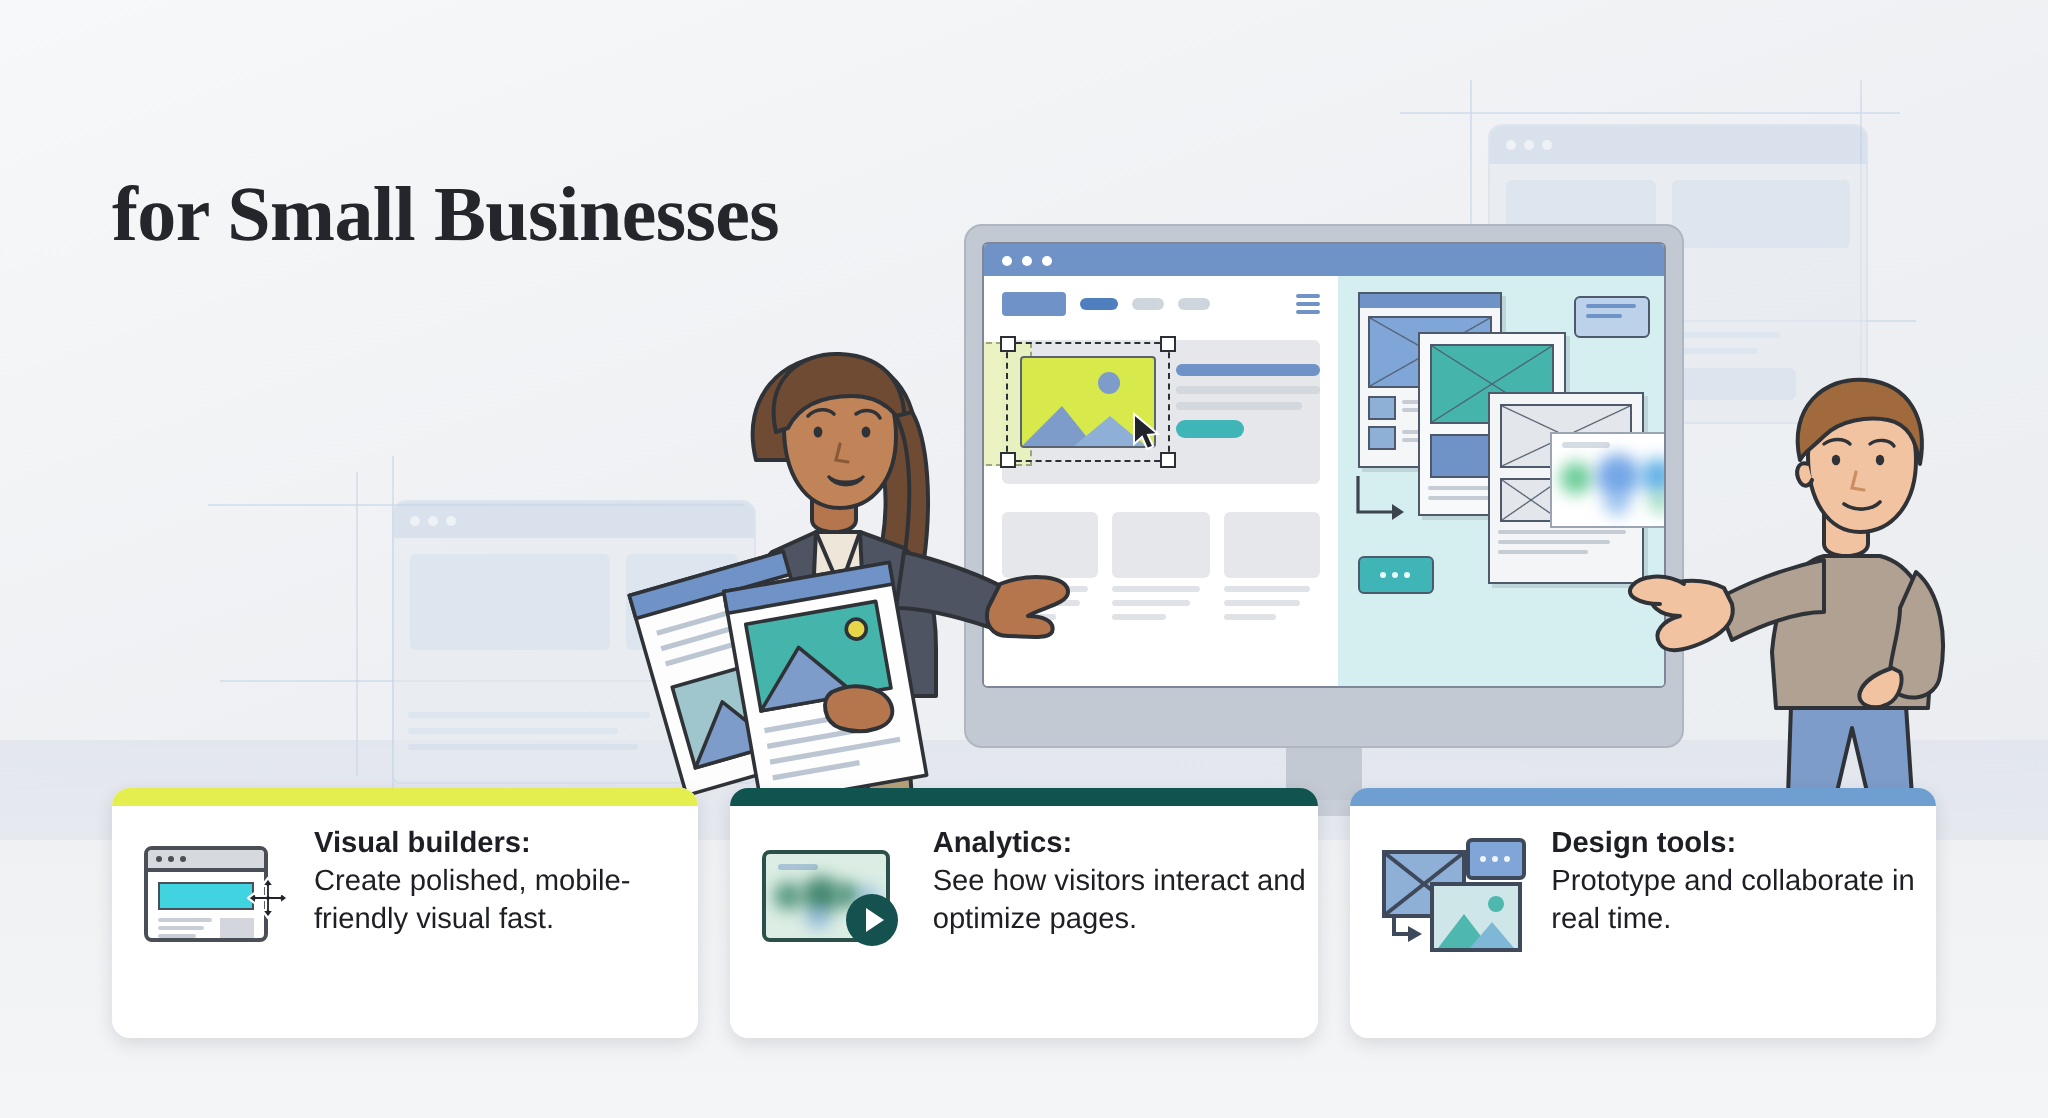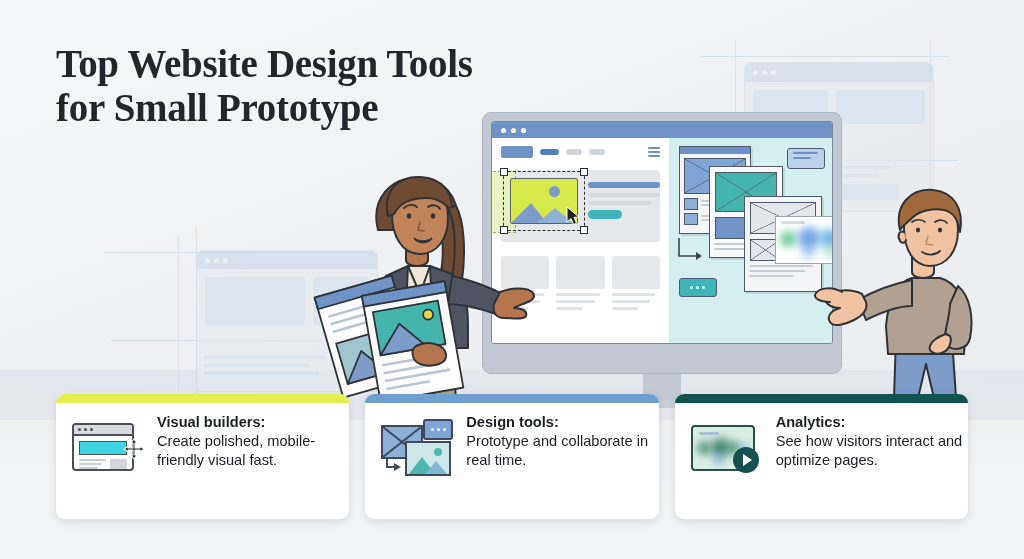--- a/index.html
+++ b/index.html
@@ -450,22 +450,22 @@
       </g>
       <path d="M128,50 L126,58 L132,59" fill="none" stroke="#c98f63" stroke-width="1.6" stroke-linecap="round"></path>
       <path d="M122,66 C128,70 136,69 140,65" fill="none" stroke="#2f3338" stroke-width="1.8" stroke-linecap="round"></path>
       <path d="M112,36 C116,33 122,33 125,36" fill="none" stroke="#2f3338" stroke-width="1.7" stroke-linecap="round"></path>
       <path d="M135,36 C139,33 145,34 147,37" fill="none" stroke="#2f3338" stroke-width="1.7" stroke-linecap="round"></path>
     </svg>
   </div>
 
   <div class="headline">
     <h1>
-      <span>Top Website Design Tools</span><br>
-      <span>for Small Prototype</span>
+      <br>
+      <span>for Small Businesses</span>
     </h1>
   </div>
 
   <div class="cards">
 
     <div class="card">
       <div class="accent" style="background:#e4ef4f"></div>
       <div class="body">
         <div class="icon-box">
           <div class="ic-win">
@@ -484,20 +484,43 @@
               <div class="sq"></div>
             </div>
           </div>
           <svg class="ic-move" viewBox="0 0 20 20">
             <path d="M10,0 L13,4 L11,4 L11,9 L16,9 L16,7 L20,10 L16,13 L16,11 L11,11 L11,16 L13,16 L10,20 L7,16 L9,16 L9,11 L4,11 L4,13 L0,10 L4,7 L4,9 L9,9 L9,4 L7,4 Z" fill="#21242a" stroke="#fff" stroke-width="1.1" stroke-linejoin="round"></path>
           </svg>
         </div>
         <div class="txt">
           <b>Visual builders:</b><br>
           <span>Create polished, mobile-friendly visual fast.</span>
+        </div>
+      </div>
+    </div>
+
+    <div class="card">
+      <div class="accent" style="background:#11534f"></div>
+      <div class="body">
+        <div class="icon-box">
+          <div class="ic-heat">
+            <div style="position:absolute;left:6px;top:5px;width:20px;height:3px;background:#a9c4d6;border-radius:2px;"></div>
+            <div class="blob" style="left:4px;top:14px;width:14px;height:14px;background:#2f7f63;"></div>
+            <div class="blob" style="left:18px;top:11px;width:19px;height:19px;background:#1f6e52;"></div>
+            <div class="blob" style="left:34px;top:14px;width:13px;height:13px;background:#2f7f63;"></div>
+            <div class="blob" style="left:46px;top:16px;width:11px;height:11px;background:#6a9fe0;opacity:.55;"></div>
+            <div class="blob" style="left:20px;top:26px;width:12px;height:12px;background:#6a9fe0;opacity:.55;"></div>
+          </div>
+          <div class="ic-play">
+              <span class="tri"></span>
+            </div>
+        </div>
+        <div class="txt">
+          <b>Analytics:</b><br>
+          <span>See how visitors interact and optimize pages.</span>
         </div>
       </div>
     </div>
 
     <div class="card">
       <div class="accent" style="background:#6f9fd0"></div>
       <div class="body">
         <div class="icon-box">
           <svg class="ic-wire" viewBox="0 0 38 30" preserveAspectRatio="none">
             <line x1="0" y1="0" x2="38" y2="30" stroke="#3e4a5c" stroke-width="2"></line>
@@ -522,37 +545,14 @@
             <polygon points="9,6 16,10 9,14" fill="#3e4a5c"></polygon>
           </svg>
         </div>
         <div class="txt">
           <b>Design tools:</b><br>
           <span>Prototype and collaborate in real time.</span>
         </div>
       </div>
     </div>
 
-    <div class="card">
-      <div class="accent" style="background:#11534f"></div>
-      <div class="body">
-        <div class="icon-box">
-          <div class="ic-heat">
-            <div style="position:absolute;left:6px;top:5px;width:20px;height:3px;background:#a9c4d6;border-radius:2px;"></div>
-            <div class="blob" style="left:4px;top:14px;width:14px;height:14px;background:#2f7f63;"></div>
-            <div class="blob" style="left:18px;top:11px;width:19px;height:19px;background:#1f6e52;"></div>
-            <div class="blob" style="left:34px;top:14px;width:13px;height:13px;background:#2f7f63;"></div>
-            <div class="blob" style="left:46px;top:16px;width:11px;height:11px;background:#6a9fe0;opacity:.55;"></div>
-            <div class="blob" style="left:20px;top:26px;width:12px;height:12px;background:#6a9fe0;opacity:.55;"></div>
-          </div>
-          <div class="ic-play">
-              <span class="tri"></span>
-            </div>
-        </div>
-        <div class="txt">
-          <b>Analytics:</b><br>
-          <span>See how visitors interact and optimize pages.</span>
-        </div>
-      </div>
-    </div>
-
   </div>
 </div>
 
 </body></html>

